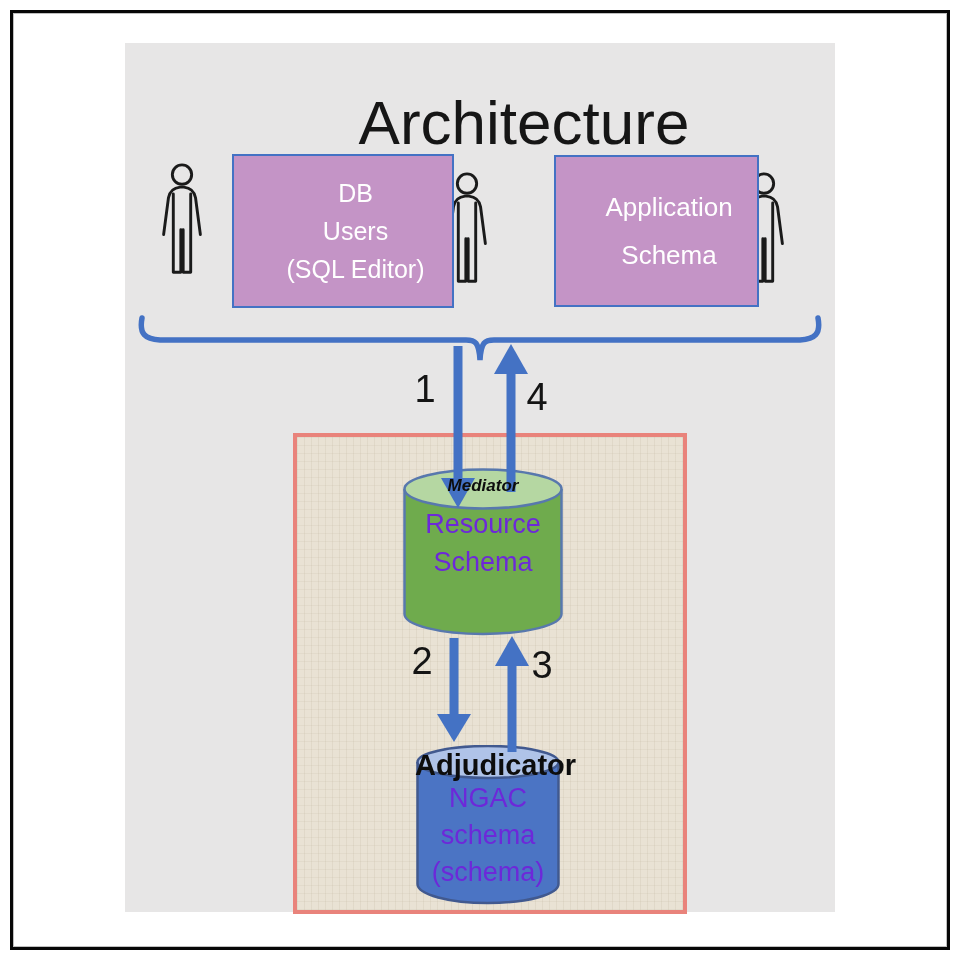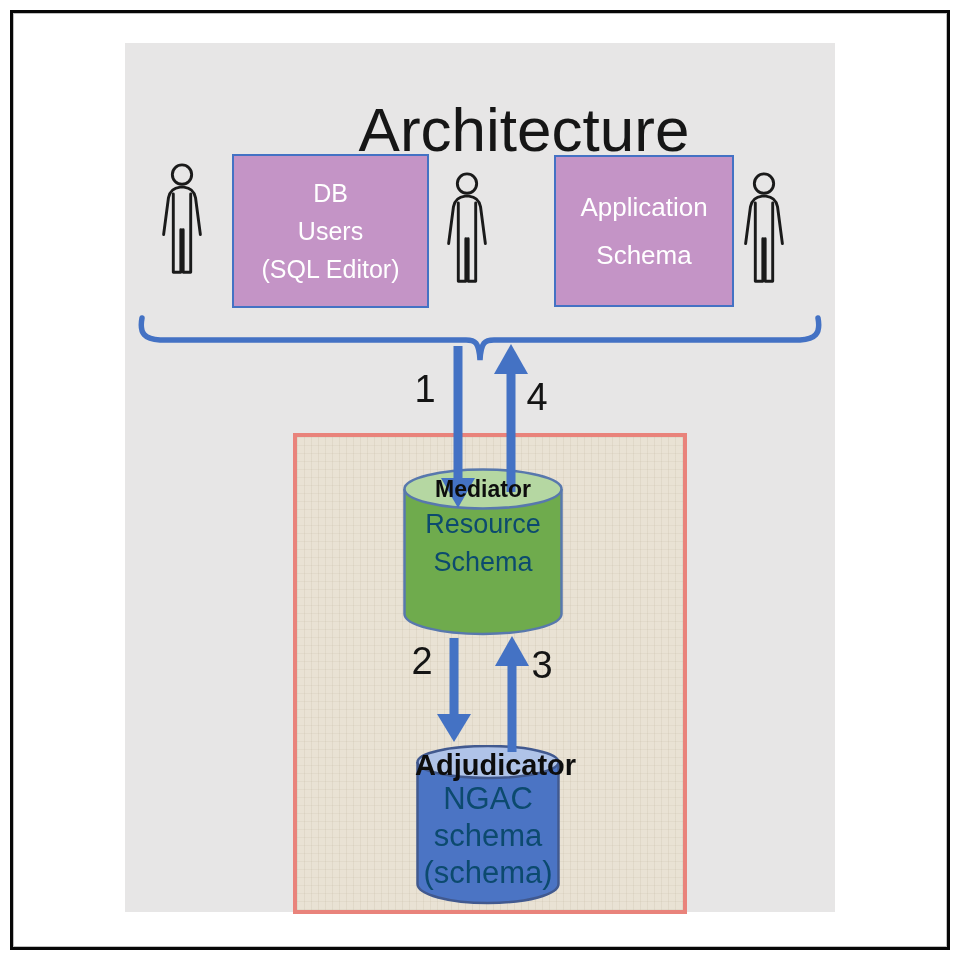--- a/index.html
+++ b/index.html
@@ -1,20 +1,20 @@
 <!DOCTYPE html>
 <html><head>
 <meta charset="utf-8">
 <style>
   html,body{margin:0;padding:0;background:#ffffff;}
   body{width:960px;height:960px;position:relative;font-family:"Liberation Sans",sans-serif;overflow:hidden;}
   .frame{position:absolute;inset:10px;border:3px solid #060606;box-shadow:inset 0 0 0 1px rgba(0,0,0,.25);background:#ffffff;}
   .slide{position:absolute;left:125px;top:43px;width:710px;height:869px;background:#e7e6e6;}
-  .title{position:absolute;left:0;top:44px;width:798px;text-align:center;font-size:62px;color:#161616;letter-spacing:0px;margin-top:7px;}
-  .pbox{position:absolute;background:#c494c6;border:2px solid #4472c4;display:flex;flex-direction:column;align-items:center;justify-content:center;color:#ffffff;text-align:center;}
+  .title{position:absolute;left:0;top:44px;width:798px;text-align:center;font-size:62px;color:#161616;letter-spacing:0px;}
+  .pbox{position:absolute;background:#c494c6;border:2px solid #4472c4;display:flex;flex-direction:column;align-items:center;justify-content:center;color:#ffffff;text-align:center;padding-left:25px;}
   .pbox-admins{left:107px;top:111px;width:193px;height:150px;font-size:25px;line-height:38px;}
   .pbox-users{left:405px;top:112px;width:176px;height:148px;font-size:26px;line-height:48px;margin-left:24px;}
   .person{position:absolute;width:58px;height:116px;}
   .person-1{left:28px;top:119px;}
   .person-2{left:313px;top:128px;}
   .person-3{left:610px;top:128px;}
   .brace{position:absolute;left:11px;top:271px;width:688px;height:52px;}
   .panel{position:absolute;left:168px;top:390px;width:386px;height:473px;border:4px solid #e9837b;background-color:#e9e2d4;
          background-image:repeating-linear-gradient(90deg,rgba(184,172,148,0.18) 0 1px,transparent 1px 7px),
                           repeating-linear-gradient(0deg,rgba(184,172,148,0.14) 0 1px,transparent 1px 8px);}
@@ -25,25 +25,25 @@
   .arrow-3{left:369px;top:593px;width:36px;height:116px;}
   .flow-label{position:absolute;width:44px;text-align:center;font-size:38px;color:#141414;}
   .flow-label-1{left:278px;top:325px;}
   .flow-label-4{left:390px;top:333px;}
   .flow-label-2{left:275px;top:597px;}
   .flow-label-3{left:395px;top:601px;}
   .cyl{position:absolute;}
   .cyl-green{left:277px;top:425px;width:162px;height:172px;}
   .cyl-blue{left:290px;top:702px;width:146px;height:160px;}
   .cyl-header{position:absolute;text-align:center;font-weight:bold;color:#0d0d0d;}
-  .header-mediator{left:277px;top:433px;width:162px;font-size:23px;}
+  .header-mediator{left:277px;top:433px;width:162px;font-size:17px;font-style:italic;}
   .header-adjudicator{left:290px;top:706px;width:146px;font-size:29px;}
-  .cyl-text{position:absolute;text-align:center;color:#0c4a6e;}
+  .cyl-text{position:absolute;text-align:center;color:#6d28d9;}
   .text-mediator{left:277px;top:462px;width:162px;font-size:27px;line-height:38px;}
-  .text-adjudicator{left:290px;top:737px;width:146px;font-size:31px;line-height:37px;}
+  .text-adjudicator{left:290px;top:737px;width:146px;font-size:27px;line-height:37px;}
   svg{display:block;}
 </style>
 </head>
 <body>
 
 <div class="frame"></div>
 
 <div class="slide">
 
   <div class="title">Architecture</div>

